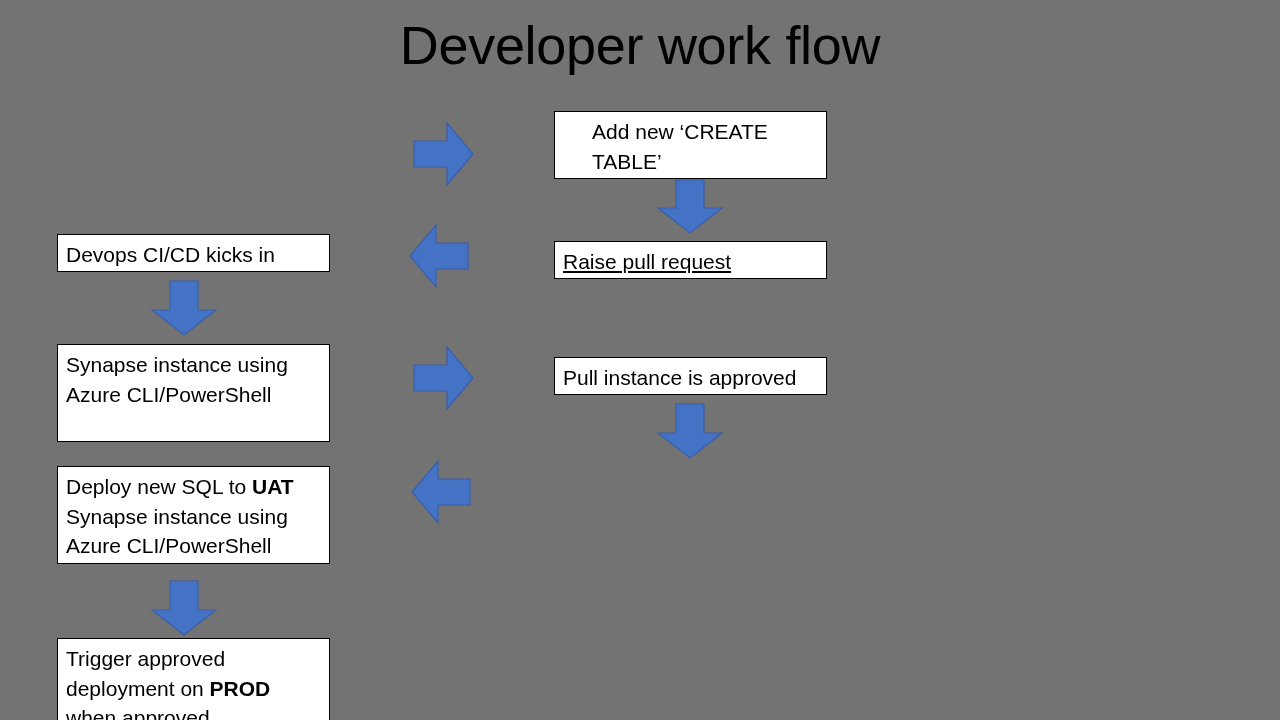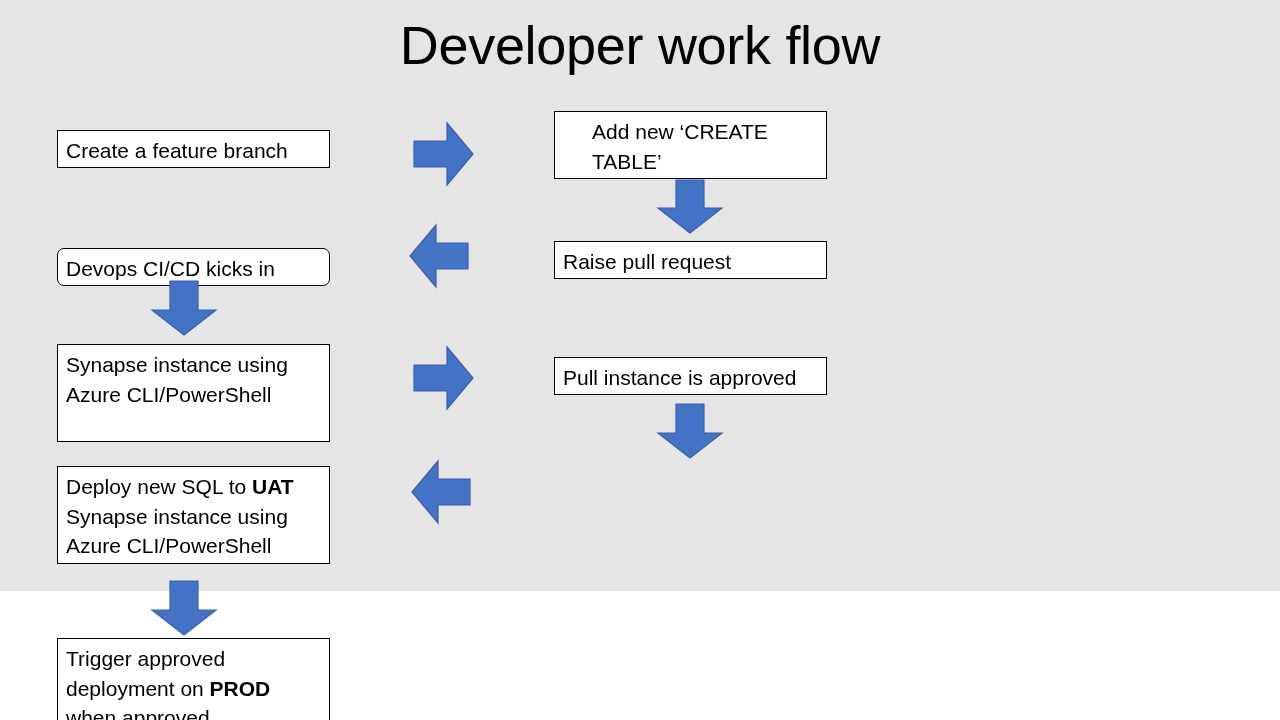--- a/index.html
+++ b/index.html
@@ -10,22 +10,22 @@
   body {
     width: 1280px;
     height: 720px;
     overflow: hidden;
     font-family: "Liberation Sans", sans-serif;
     color: #000000;
   }
   #slide {
     position: relative;
     width: 1280px;
-    height: 591px;
-    background: #e5e5e5;
+    height: 720px;
+    background: #737373;
   }
   .slide-title {
     position: absolute;
     left: 0;
     top: 12px;
     width: 1280px;
     text-align: center;
     font-size: 54px;
     font-weight: 400;
     line-height: 66px;
@@ -57,25 +57,22 @@
     overflow: visible;
   }
 </style>
 </head>
 <body>
 
 <div id="slide">
 
   <div class="slide-title">Developer work flow</div>
 
-  <div class="node" style="left:57px; top:130px; width:273px; height:38px;">
-    <span>Create a feature branch</span>
-  </div>
 
-  <div class="node" style="left:57px; top:248px; width:273px; height:38px;border-radius:7px;">
+  <div class="node" style="left:57px; top:234px; width:273px; height:38px;">
     <span>Devops CI/CD kicks in</span>
   </div>
 
   <div class="node" style="left:57px; top:344px; width:273px; height:98px;">
     <div>Synapse instance using</div>
     <div>Azure CLI/PowerShell</div>
   </div>
 
   <div class="node" style="left:57px; top:466px; width:273px; height:98px;">
     <div><span>Deploy new SQL to </span><b>UAT</b></div>
@@ -86,21 +83,21 @@
   <div class="node" style="left:57px; top:638px; width:273px; height:98px;">
     <div>Trigger approved</div>
     <div><span>deployment on </span><b>PROD</b></div>
     <div>when approved</div>
   </div>
 
   <div class="node" style="left:554px; top:111px; width:273px; height:68px;padding-left:37px;">
     <div>Add new ‘CREATE TABLE’</div>
   </div>
 
-  <div class="node" style="left:554px; top:241px; width:273px; height:38px;">
+  <div class="node" style="left:554px; top:241px; width:273px; height:38px;text-decoration:underline;">
     <span>Raise pull request</span>
   </div>
 
   <div class="node" style="left:554px; top:357px; width:273px; height:38px;">
     <span>Pull instance is approved</span>
   </div>
 
 
   <div class="arrow" style="left:414px; top:123px; width:59px; height:62px;">
     <svg viewBox="0 0 59 62" preserveAspectRatio="none">

